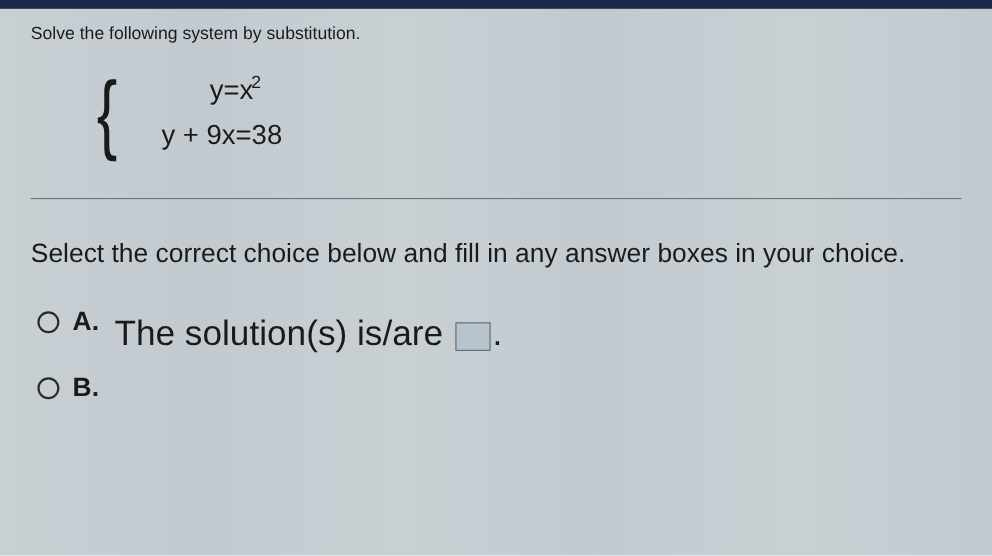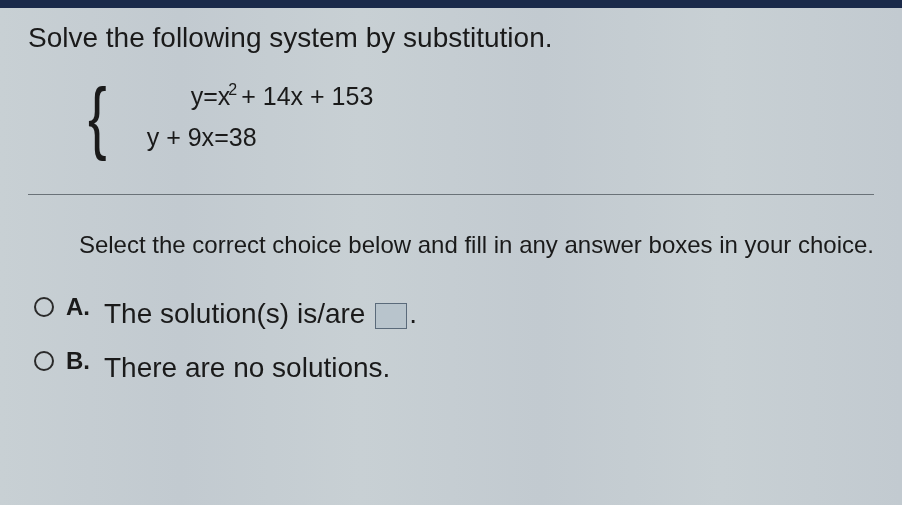--- a/index.html
+++ b/index.html
@@ -19,21 +19,21 @@
     }
     .top-bar {
       position: absolute;
       top: 0;
       left: 0;
       right: 0;
       height: 8px;
       background: #1a2a4a;
     }
     .question-prompt {
-      font-size: 28px;
+      font-size: 16px;
       margin-top: 4px;
       margin-bottom: 28px;
     }
     .equation-system {
       display: flex;
       align-items: center;
       margin-left: 56px;
       margin-bottom: 42px;
     }
     .brace {
@@ -67,21 +67,20 @@
       margin-right: 2px;
     }
     .divider {
       border: none;
       border-top: 1px solid #6a7278;
       margin: 0 0 36px 0;
     }
     .instruction {
       font-size: 24px;
       margin-bottom: 34px;
-      text-align: right;
     }
     .choice {
       display: flex;
       align-items: flex-start;
       margin-bottom: 12px;
       margin-left: 6px;
     }
     .radio {
       width: 20px;
       height: 20px;
@@ -92,21 +91,21 @@
       flex-shrink: 0;
       background: transparent;
     }
     .choice-label {
       font-size: 24px;
       font-weight: bold;
       margin-right: 14px;
       flex-shrink: 0;
     }
     .choice-body {
-      font-size: 28px;
+      font-size: 32px;
       line-height: 1.5;
     }
     .answer-box {
       display: inline-block;
       width: 32px;
       height: 26px;
       border: 1px solid #5a6a7a;
       background: #b8c4cc;
       vertical-align: middle;
       margin: 0 2px;
@@ -123,21 +122,20 @@
 <div class="question-prompt">Solve the following system by substitution.</div>
 
 <div class="equation-system">
   <div class="brace">{</div>
   <div class="equations">
     <div class="eq-line eq1">
       <span>y</span>
       <span> = </span>
       <span>x</span>
         <span class="sup">2</span>
-        <span> + 14x + 153</span>
     </div>
     <div class="eq-line eq2">
       <span>y + 9x</span>
       <span> = </span>
       <span> 38</span>
     </div>
   </div>
 </div>
 
 <hr class="divider">
@@ -148,14 +146,13 @@
   <div class="radio"></div>
   <div class="choice-label">A.</div>
   <div class="choice-body">
     <span>The solution(s) is/are </span><span class="answer-box"></span><span>.</span>
   </div>
 </div>
 
 <div class="choice">
   <div class="radio"></div>
   <div class="choice-label">B.</div>
-  <div class="choice-body">There are no solutions.</div>
 </div>
 
 </body></html>

